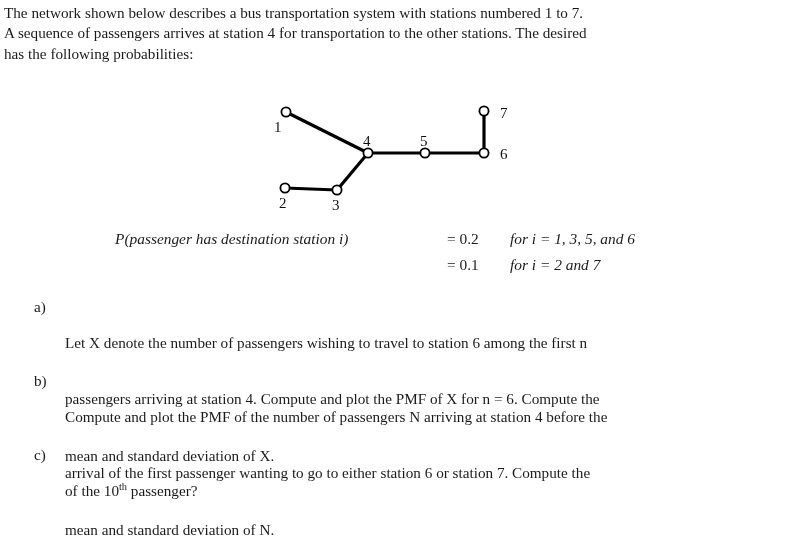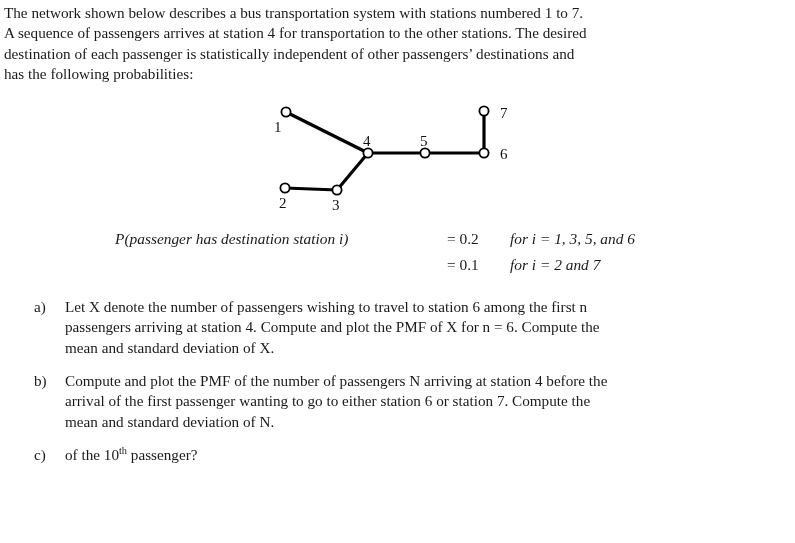--- a/index.html
+++ b/index.html
@@ -107,36 +107,35 @@
     line-height: 20.3px;
   }
   .itemtext {
     position: absolute;
     left: 65px;
     top: 0;
     width: 722px;
     font-size: 15.2px;
     line-height: 20.3px;
   }
-  .itemtext .ln { display: block; white-space: nowrap; }
+  .itemtext .ln { display: block; white-space: nowrap; margin-top: 36px; }
   sup {
     font-size: 0.68em;
     vertical-align: super;
     line-height: 0;
   }
 </style>
 </head>
 <body>
 
 <div class="page">
 
   <div id="intro">
     <span class="ln">The network shown below describes a bus transportation system with stations numbered 1 to 7.</span>
     <span class="ln">A sequence of passengers arrives at station 4 for transportation to the other stations. The desired</span>
-    <span class="ln">destination of each passenger is statistically independent of other passengers’ destinations and</span>
     <span class="ln">has the following probabilities:</span>
   </div>
 
   <div id="diagram">
     <svg width="290" height="125" viewBox="0 0 290 125" xmlns="http://www.w3.org/2000/svg">
       <g stroke="#000000" stroke-width="3.2" stroke-linecap="round">
         <line x1="31" y1="16" x2="113" y2="57"></line>
         <line x1="30" y1="92" x2="82" y2="94"></line>
         <line x1="82" y1="94" x2="113" y2="57"></line>
         <line x1="113" y1="57" x2="170" y2="57"></line>

